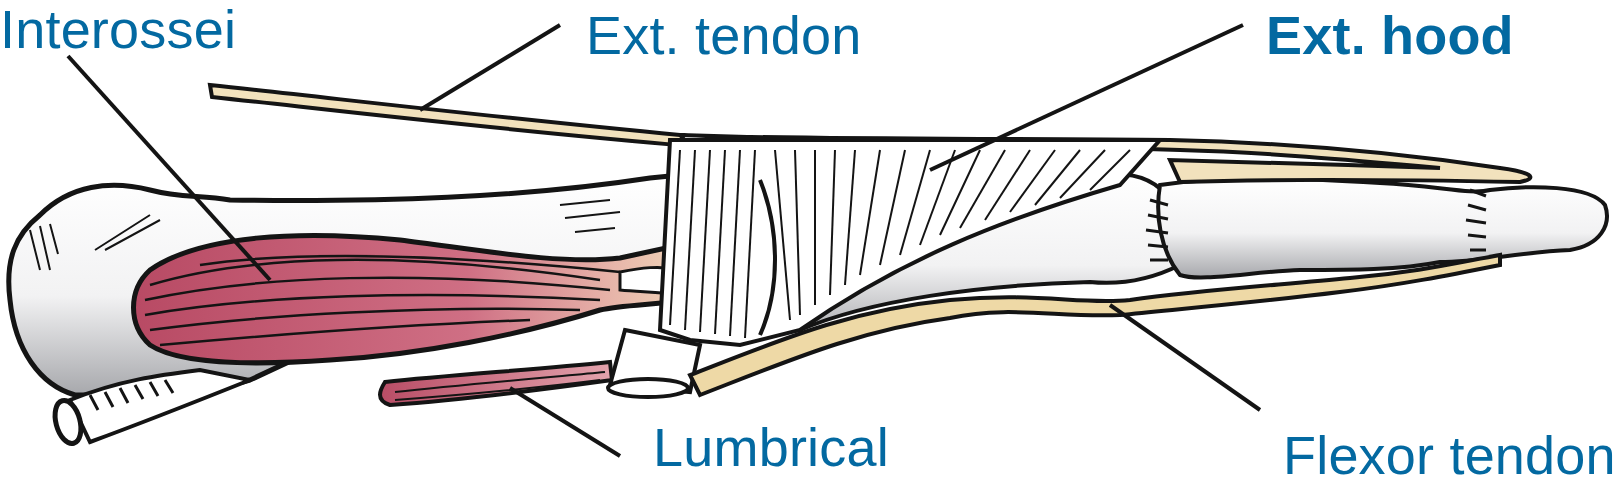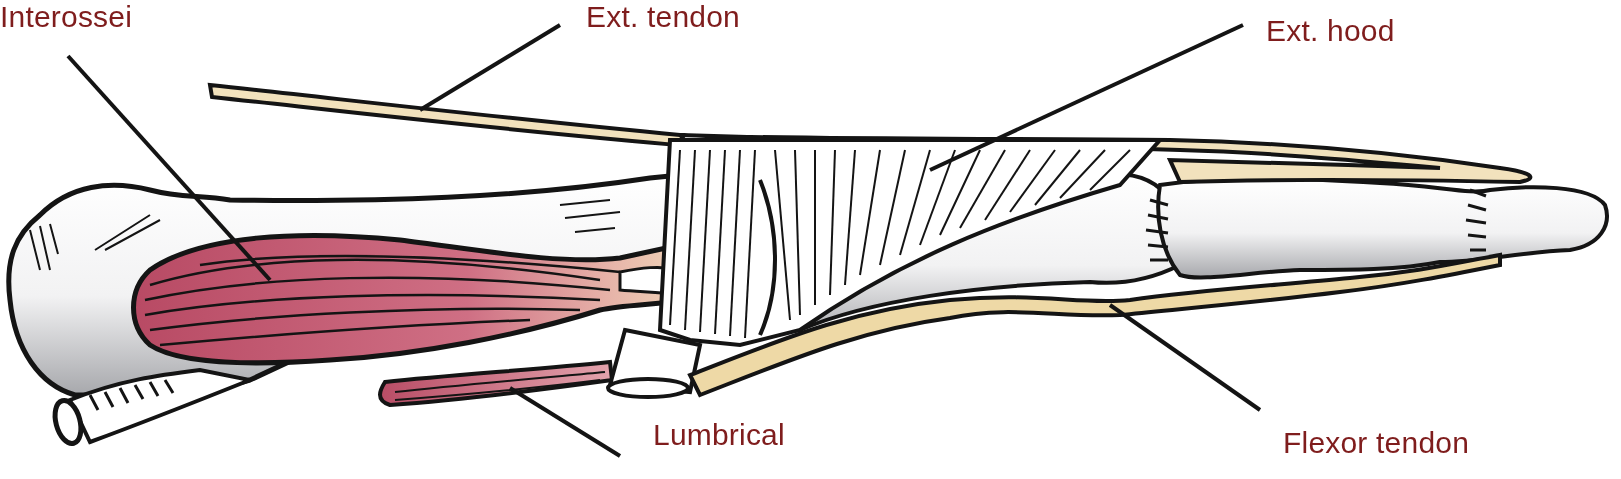--- a/index.html
+++ b/index.html
@@ -1,21 +1,21 @@
 <!DOCTYPE html>
 <html><head>
   <meta charset="utf-8">
   <style>
     html, body { margin: 0; padding: 0; background: #ffffff; }
     body { width: 1621px; height: 479px; position: relative; overflow: hidden; font-family: "Liberation Sans", sans-serif; }
     #stage { position: absolute; left: 0; top: 0; width: 1621px; height: 479px; }
-    .label { position: absolute; font-family: "Liberation Sans", sans-serif; font-size: 30px; color: #7f1d1d; line-height: 1; white-space: nowrap; letter-spacing: 0.2px; }
+    .label { position: absolute; font-family: "Liberation Sans", sans-serif; font-size: 54px; color: #0369a1; line-height: 1; white-space: nowrap; letter-spacing: 0.2px; }
     #lbl-interossei { left: 0px; top: 2px; }
-    #lbl-ext-tendon { left: 586px; top: 2px; }
-    #lbl-ext-hood { left: 1266px; top: 16px; }
+    #lbl-ext-tendon { left: 586px; top: 8px; }
+    #lbl-ext-hood { left: 1266px; top: 8px; font-weight: bold; }
     #lbl-flexor { left: 1283px; top: 384px; margin-top: 44px; }
     #lbl-lumbrical { left: 653px; top: 420px; }
     svg { position: absolute; left: 0; top: 0; }
   </style>
 </head>
 <body>
 
 <div id="stage">
   <svg width="1621" height="479" viewBox="0 0 1621 479">
     <defs>

